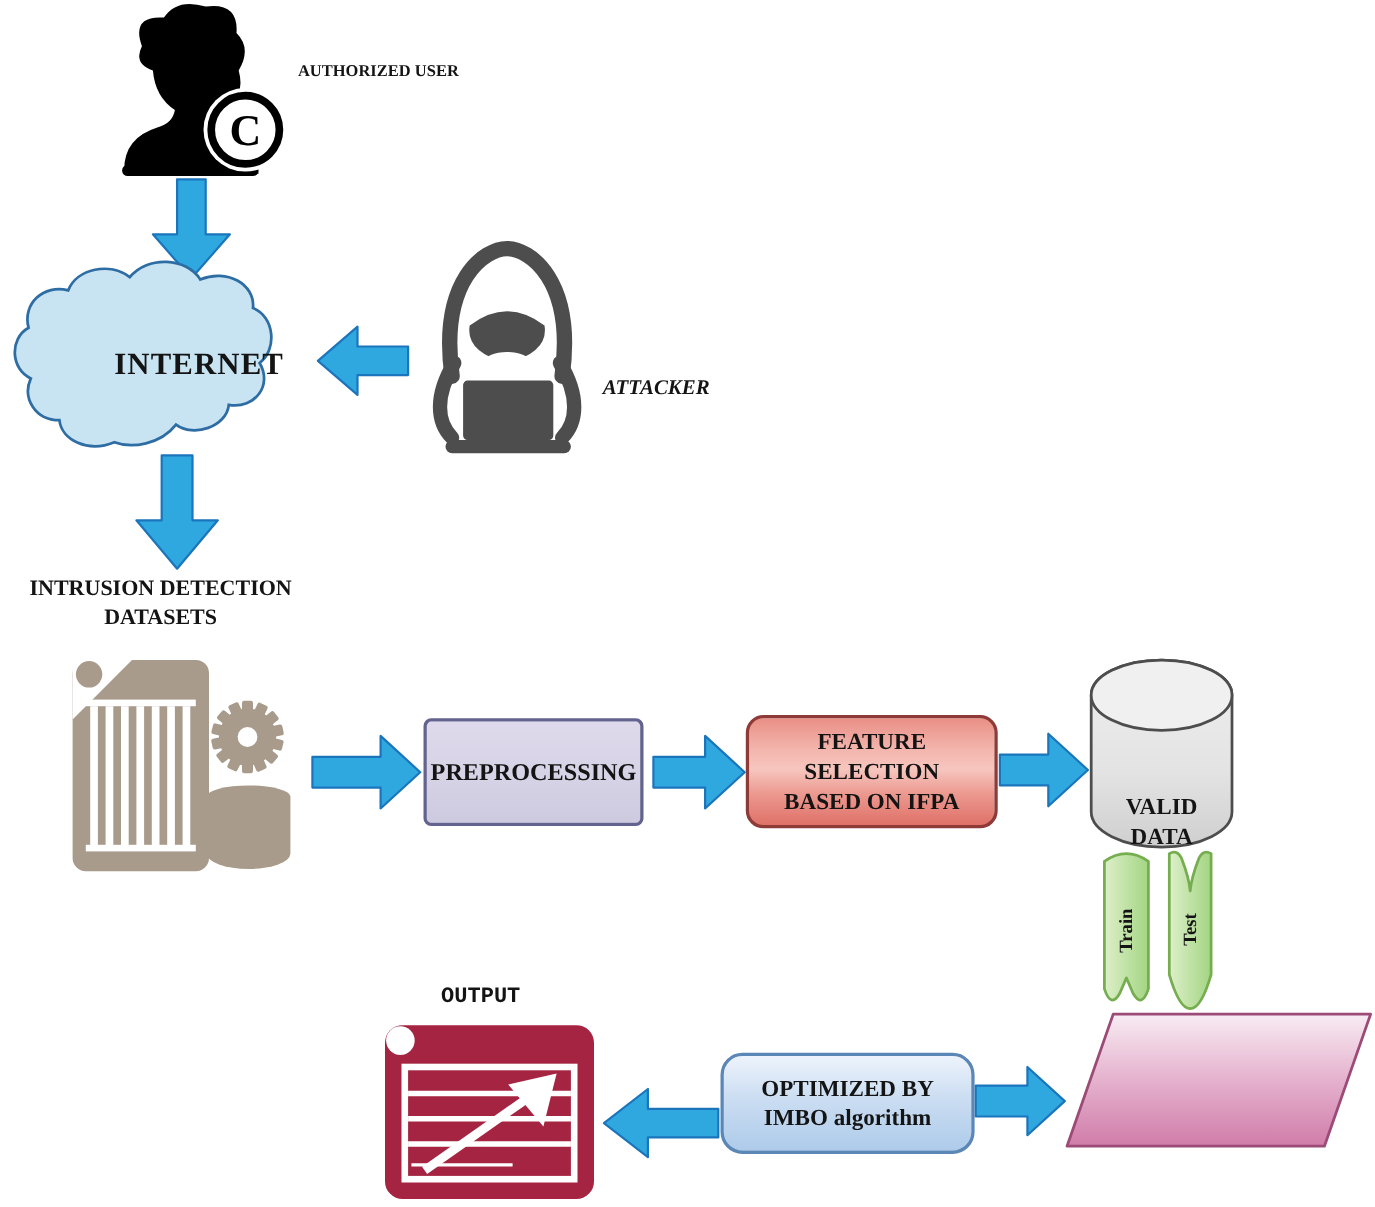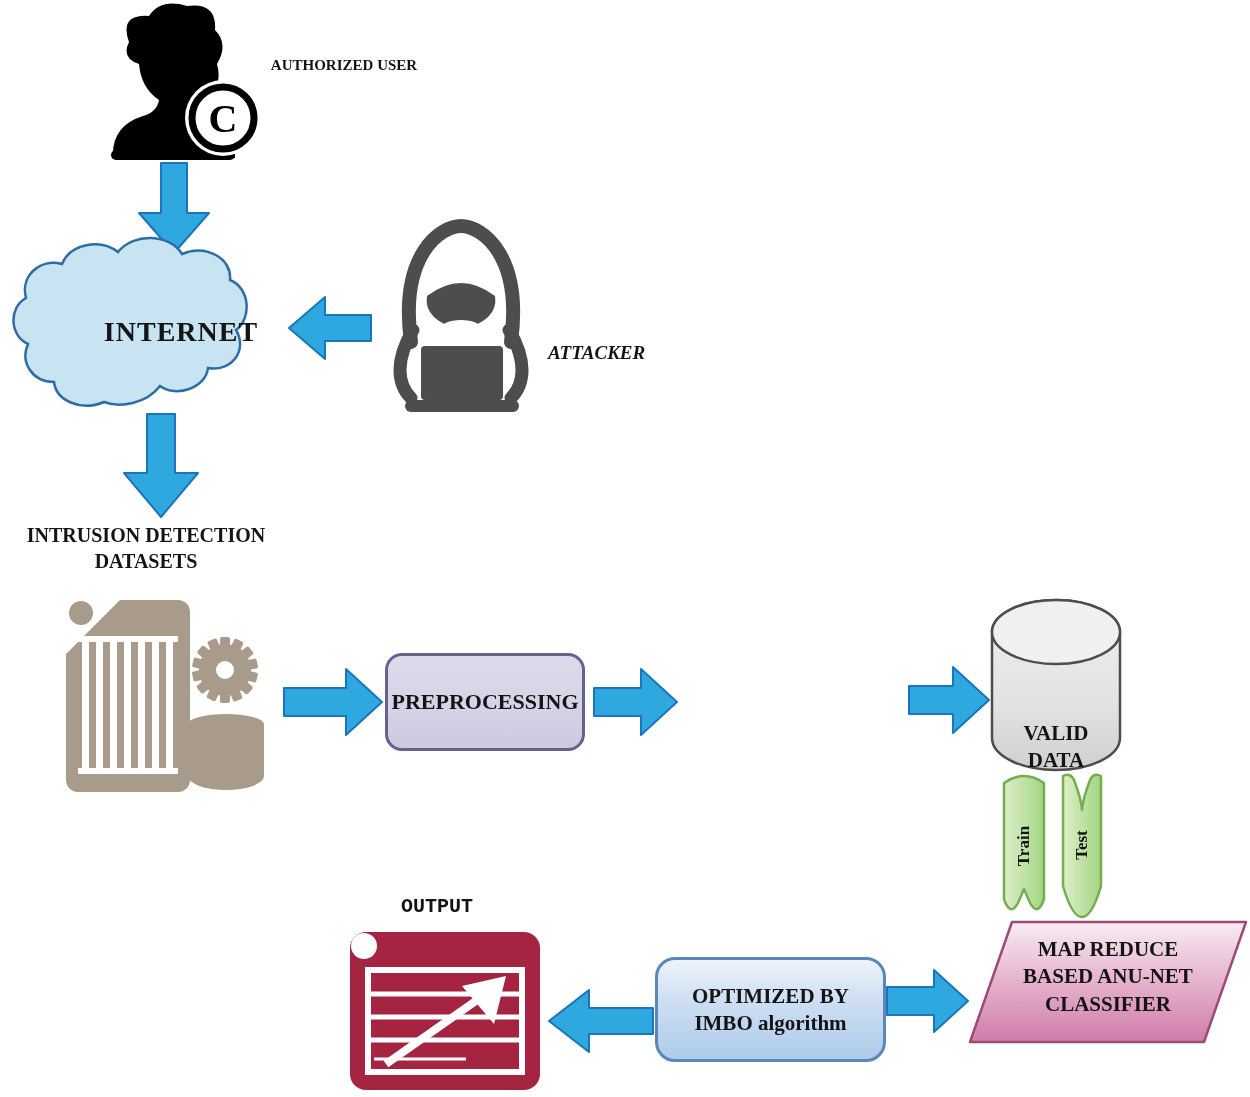--- a/index.html
+++ b/index.html
@@ -23,32 +23,32 @@
   .box{
     position:absolute;
     box-sizing:border-box;
     display:flex;align-items:center;justify-content:center;
   }
   .box-inner{font-weight:bold;color:#141414;text-align:center;line-height:1.28;}
   #preprocessing-box{
     left:385px;top:653px;width:200px;height:98px;
     background:linear-gradient(180deg,#DEDAEC 0%,#D7D3E6 55%,#CDC9DF 100%);
     border:3px solid var(--prep_stroke);
-    border-radius:17px;
+    border-radius:7px;
     font-size:22px;
   }
   #feature-box{
     left:678px;top:650px;width:229px;height:103px;
     background:linear-gradient(180deg,#E98F86 0%,#F3B6AE 30%,#F6C6BE 48%,#Ec9A91 70%,#DF7168 100%);
     border:3px solid var(--feature_stroke);
     border-radius:16px;
     font-size:21px;
   }
   #optimized-box{
-    left:655px;top:957px;width:231px;height:105px;
+    left:655px;top:957px;width:231px;height:92px;
     background:linear-gradient(180deg,#EDF3FB 0%,#CBDDF2 45%,#AECBEA 100%);
     border:3px solid var(--opt_stroke);
     border-radius:20px;
     font-size:21px;
   }
   .rot{transform:rotate(-90deg);transform-origin:center center;}
 </style>
 </head>
 <body>
 
@@ -178,28 +178,30 @@
   <div class="lbl" style="left:76px;top:314px;width:210px;font-size:28px;letter-spacing:1px;">INTERNET</div>
 
   <div class="lbl" style="left:548px;top:341px;width:150px;font-size:19px;text-align:left;font-style:italic;">ATTACKER</div>
 
   <div class="lbl" style="left:2px;top:522px;width:288px;font-size:20px;">INTRUSION DETECTION DATASETS</div>
 
   <div class="box" id="preprocessing-box">
     <div class="box-inner">PREPROCESSING</div>
   </div>
 
+  <div class="box" id="feature-box">
+    <div class="box-inner" style="width:190px;">FEATURE SELECTION BASED ON IFPA</div>
+  </div>
 
   <div class="lbl" style="left:1011px;top:720px;width:90px;font-size:21px;">VALID DATA</div>
 
   <div class="lbl rot" style="left:964px;top:835px;width:120px;font-size:17px;">Train</div>
 
   <div class="lbl rot" style="left:1022px;top:834px;width:120px;font-size:17px;">Test</div>
 
-  <div class="lbl" style="left:1010px;top:936px;width:196px;font-size:21px;">MAP REDUCE BASED ANU-NET CLASSIFIER</div>
 
   <div class="box" id="optimized-box">
     <div class="box-inner" style="width:185px;">OPTIMIZED BY IMBO algorithm</div>
   </div>
 
   <div class="lbl" style="left:377px;top:894px;width:120px;font-size:20px;font-family:Liberation Mono, monospace;">OUTPUT</div>
 
 </div>
 
 </body></html>

